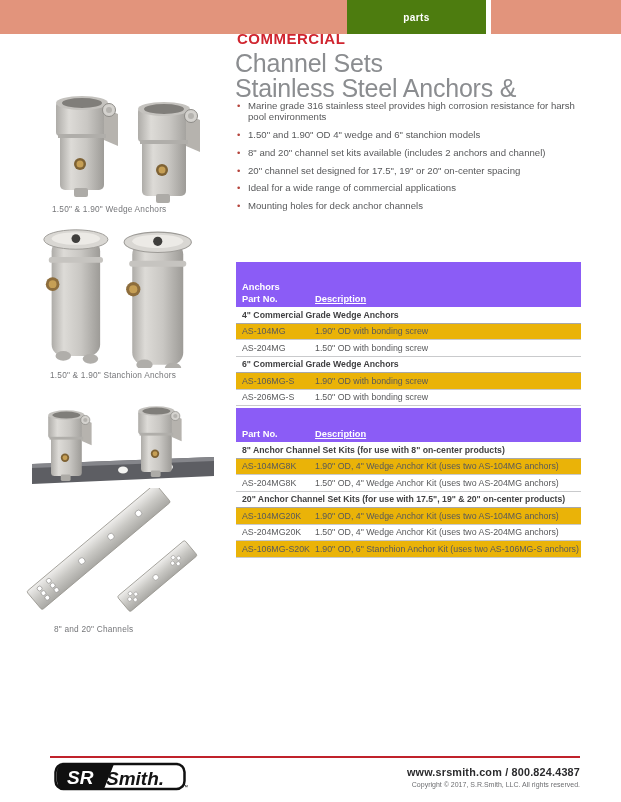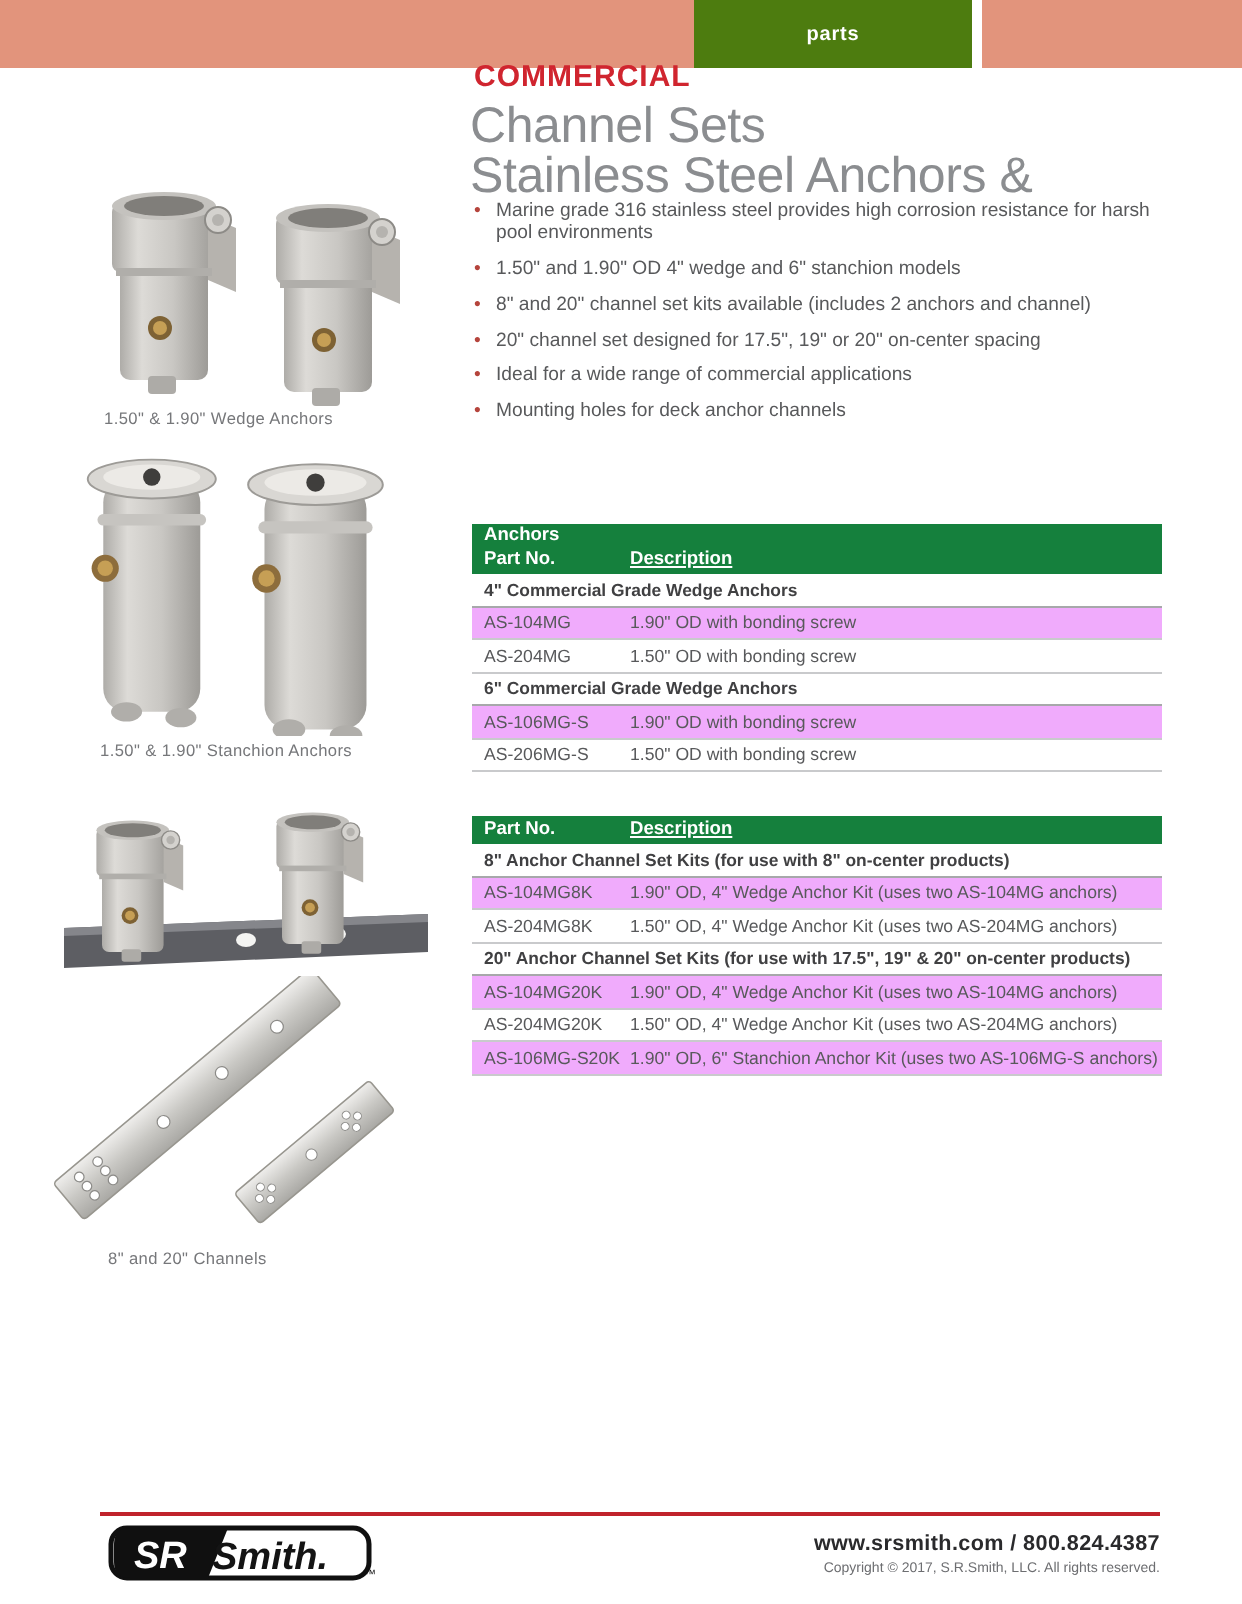--- a/index.html
+++ b/index.html
@@ -34,29 +34,29 @@
   .photo{position:absolute;}
   .img1{left:30px;top:88px;}
   .img2{left:30px;top:220px;}
   .img3{left:26px;top:400px;}
   .img4{left:26px;top:488px;}
 
   
   .ptable{position:absolute;left:236px;width:345px;}
   .t1{top:262px;}
   .t2{top:408px;}
-  .thead{background:#15803d;color:#fff;padding:0 6px 2px 6px;}
+  .thead{background:#8b5cf6;color:#fff;padding:20px 6px 2px 6px;}
   .t-title{font-size:9.3px;font-weight:bold;line-height:11px;}
   .t-cols{display:flex;font-size:9.3px;font-weight:bold;line-height:12px;}
   .t-colpart{width:73px;flex:none;}
   .t-coldesc{flex:1;text-decoration:underline;}
   .row{display:flex;align-items:center;height:15.5px;background:#fff;padding-left:6px;
        font-size:8.8px;color:#58595b;border-bottom:1px solid #c9cacc;white-space:nowrap;}
   .row.section{font-weight:bold;color:#404042;font-size:8.7px;border-bottom:1px solid #a7a8aa;}
-  .row.shade{background:#f0abfc;}
+  .row.shade{background:#eab308;}
   .row .part{width:73px;flex:none;}
   .row .desc{flex:1;}
 
   
   .footline{position:absolute;left:50px;top:756px;width:530px;height:1.5px;background:#c0222b;}
   .logo{position:absolute;left:54px;top:762px;}
   .contact{position:absolute;right:41px;top:766px;font-size:10.8px;font-weight:bold;
            color:#2a2a2c;letter-spacing:.2px;}
   .copyright{position:absolute;right:41px;top:781px;font-size:7px;color:#6d6e71;}
 </style>

